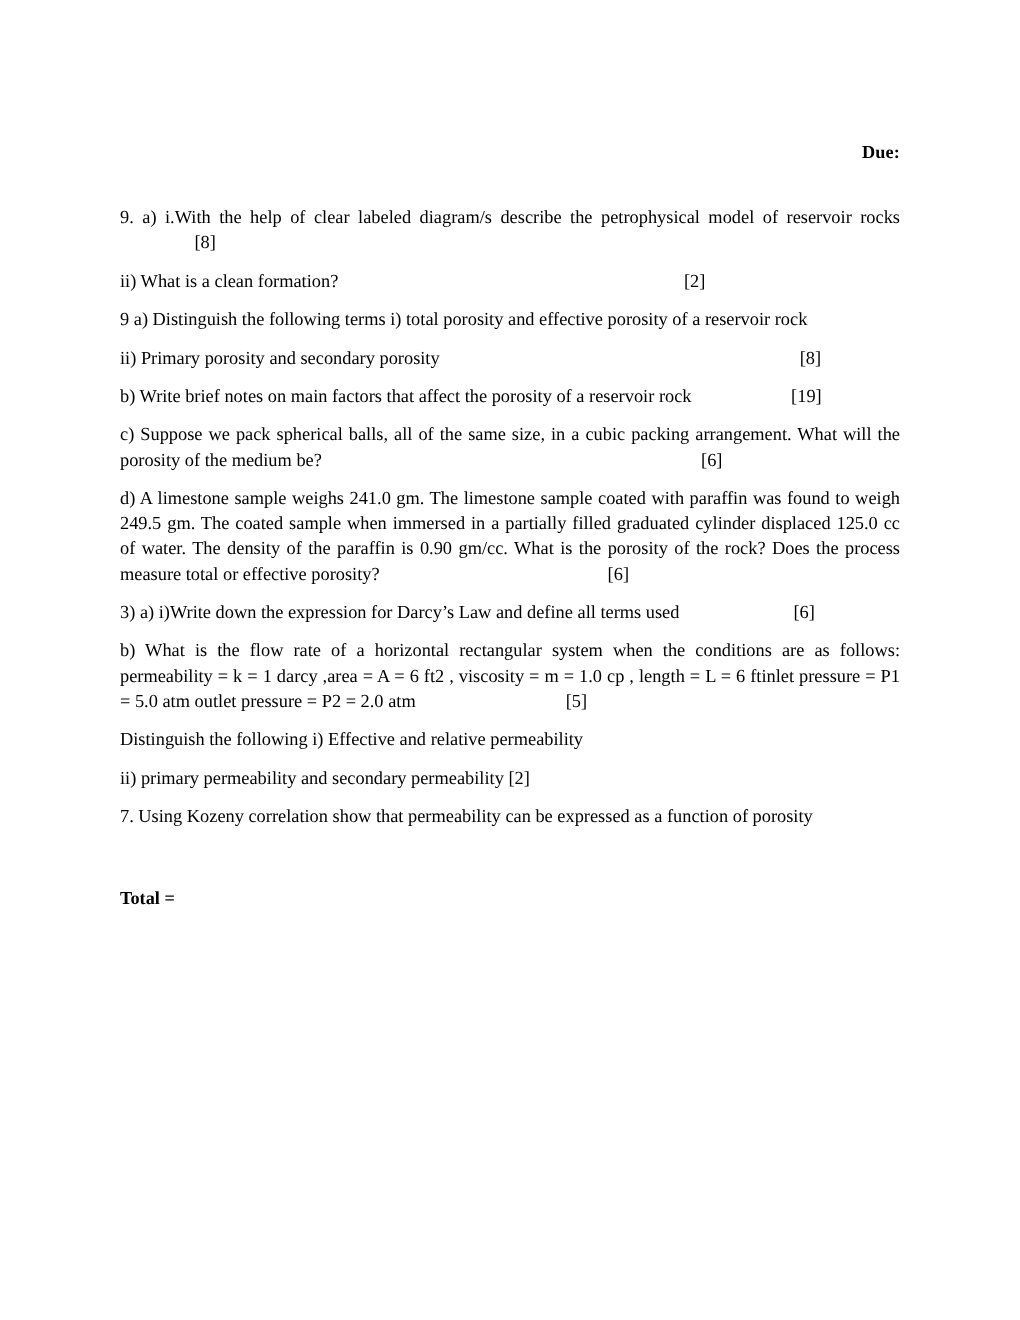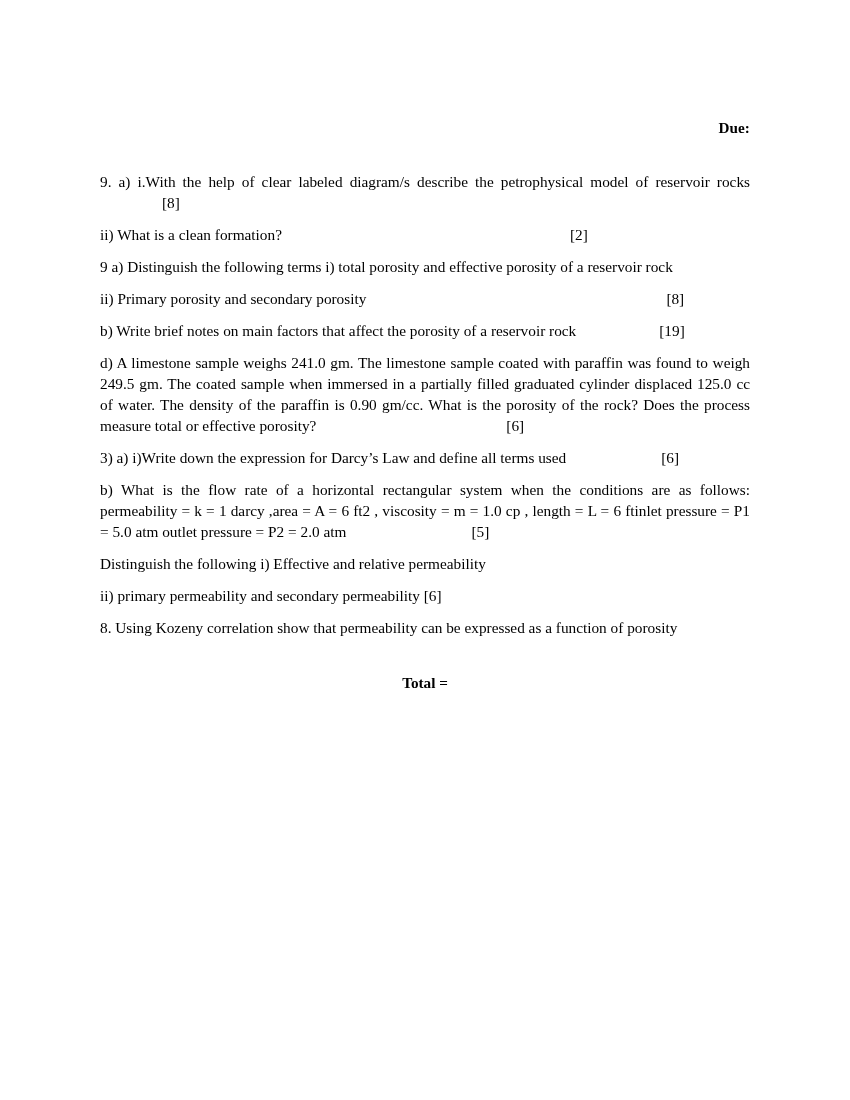--- a/index.html
+++ b/index.html
@@ -88,22 +88,21 @@
   }
   .markgap-g {
     display: inline-block;
     width: 125px;
   }
   .markgap-h {
     display: inline-block;
     width: 151px;
   }
   .total-row {
-    margin-top: 35px;
-    text-align: center;
+    margin-top: 48px;
     font-weight: bold;
     font-size: 15.2px;
     line-height: 20px;
   }
 </style>
 </head>
 <body>
 
 <div class="page">
   <div class="content">
@@ -115,30 +114,31 @@
     <p class="q justify-all"><span>9. a) i.With the help of clear labeled diagram/s describe the petrophysical model of reservoir rocks</span><span class="tabgap"></span><span>[8]</span></p>
 
     <p class="q plain"><span>ii) What is a clean formation?</span><span class="markgap-a"></span><span>[2]</span></p>
 
     <p class="q plain"><span>9 a) Distinguish the following terms i) total porosity and effective porosity of a reservoir rock</span></p>
 
     <p class="q plain"><span>ii) Primary porosity and secondary porosity</span><span class="markgap-b"></span><span>[8]</span></p>
 
     <p class="q plain"><span>b) Write brief notes on main factors that affect the porosity of a reservoir rock</span><span class="markgap-d"></span><span>[19]</span></p>
 
+    <p class="q"><span>c) Suppose we pack spherical balls, all of the same size, in a cubic packing arrangement. What will the porosity of the medium be?</span><span class="markgap-c"></span><span>[6]</span></p>
 
     <p class="q"><span>d) A limestone sample weighs 241.0 gm. The limestone sample coated with paraffin was found to weigh 249.5 gm. The coated sample when immersed in a partially filled graduated cylinder displaced 125.0 cc of water. The density of the paraffin is 0.90 gm/cc. What is the porosity of the rock? Does the process measure total or effective porosity?</span><span class="markgap-f"></span><span>[6]</span></p>
 
     <p class="q plain"><span>3) a) i)Write down the expression for Darcy’s Law and define all terms used</span><span class="markgap-e"></span><span>[6]</span></p>
 
 
     <p class="q"><span>b) What is the flow rate of a horizontal rectangular system when the conditions are as follows: permeability = k = 1 darcy ,area = A = 6 ft2 , viscosity = m = 1.0 cp , length = L = 6 ftinlet pressure = P1 = 5.0 atm outlet pressure = P2 = 2.0 atm</span><span class="markgap-g"></span><span>[5]</span></p>
 
     <p class="q plain"><span>Distinguish the following i) Effective and relative permeability</span></p>
 
-    <p class="q plain"><span>ii) primary permeability and secondary permeability [6]</span></p>
+    <p class="q plain"><span>ii) primary permeability and secondary permeability [2]</span></p>
 
-    <p class="q plain"><span>8. Using Kozeny correlation show that permeability can be expressed as a function of porosity</span></p>
+    <p class="q plain"><span>7. Using Kozeny correlation show that permeability can be expressed as a function of porosity</span></p>
 
     <div class="total-row">Total =</div>
 
   </div>
 </div>
 
 </body></html>

